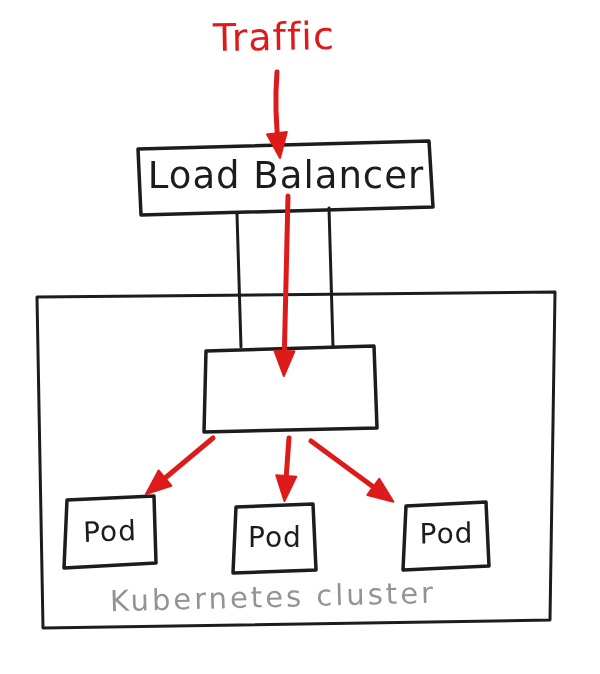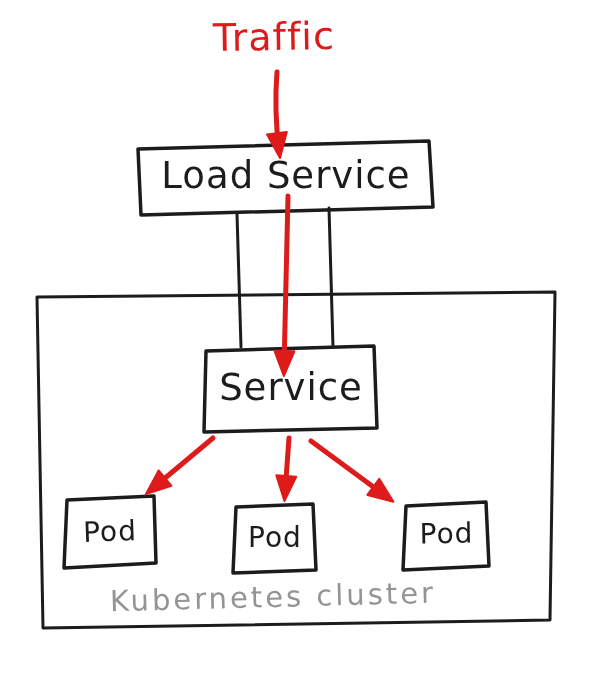--- a/index.html
+++ b/index.html
@@ -62,23 +62,22 @@
 
     <path d="M288,196 L284,368" fill="none" stroke="#dd1b1b" stroke-width="5" stroke-linecap="round" marker-end="url(#ah)"></path>
 
     <path d="M213,438 L152,489" fill="none" stroke="#dd1b1b" stroke-width="5" stroke-linecap="round" marker-end="url(#ah)"></path>
     <path d="M289,438 L285,493" fill="none" stroke="#dd1b1b" stroke-width="5" stroke-linecap="round" marker-end="url(#ah)"></path>
     <path d="M311,441 L387,497" fill="none" stroke="#dd1b1b" stroke-width="5" stroke-linecap="round" marker-end="url(#ah)"></path>
   </svg>
 
   <div class="label traffic" style="color: rgb(221, 27, 27);">Traffic</div>
 
-  <div class="label lb" style="color: rgb(28, 28, 28);">Load Service</div>
+  <div class="label lb" style="color: rgb(28, 28, 28);">Load Balancer</div>
 
-  <div class="label service" style="color: rgb(28, 28, 28);">Service</div>
 
   <div class="label pod pod1" style="color: rgb(28, 28, 28);">Pod</div>
 
   <div class="label pod pod2" style="color: rgb(28, 28, 28);">Pod</div>
 
   <div class="label pod pod3" style="color: rgb(28, 28, 28);">Pod</div>
 
   <div class="label cluster" style="color: rgb(148, 148, 148);">Kubernetes cluster</div>
 
 </div>

